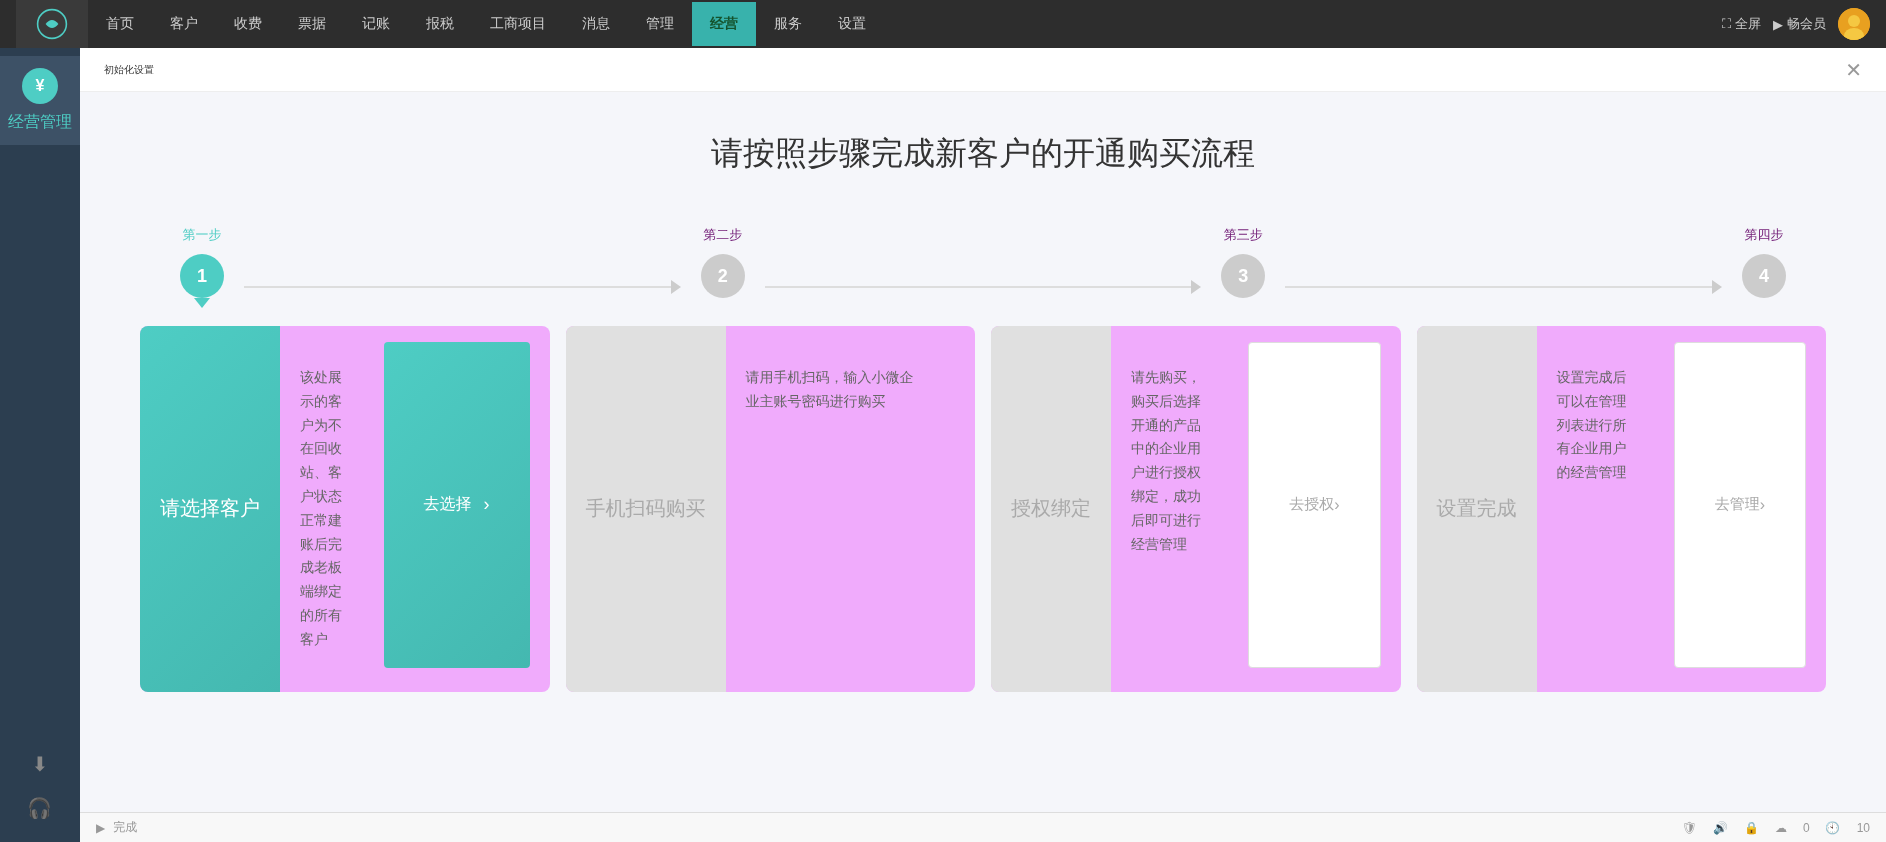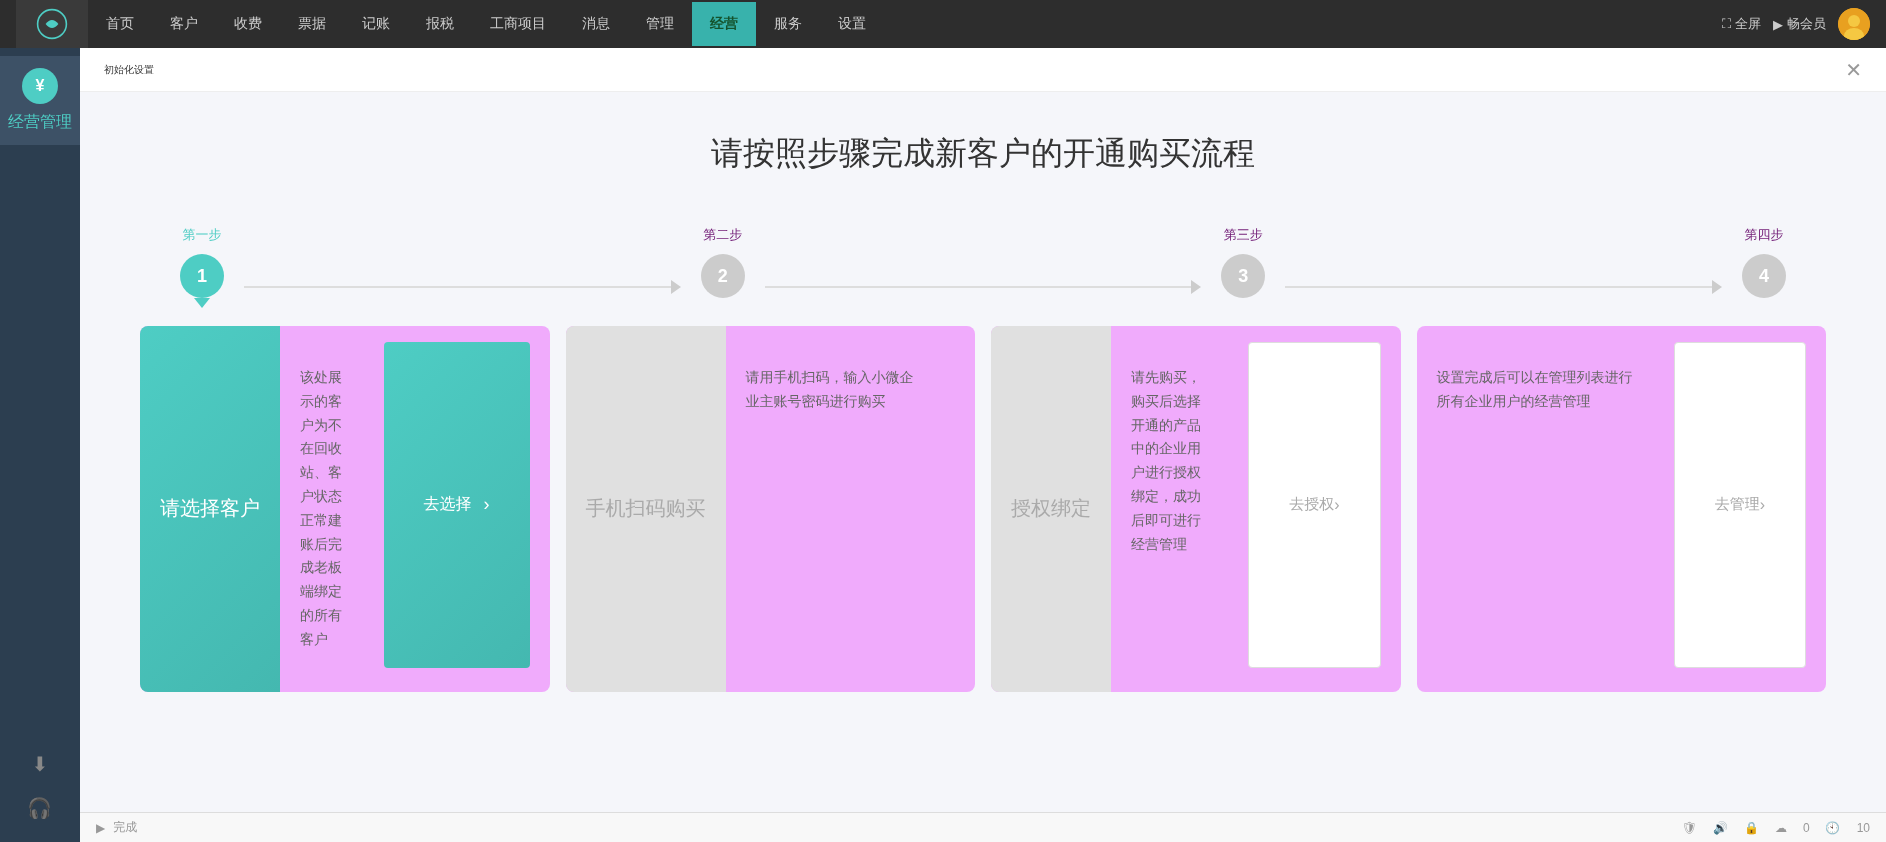--- a/index.html
+++ b/index.html
@@ -456,20 +456,23 @@
           </div>
           <div class="card-footer">
             <button class="btn-secondary">
               <span>去授权</span>
               <span style="font-size:16px;">›</span>
             </button>
           </div>
         </div>
 
         <div class="card">
+          <div class="card-header inactive">
+            <span>设置完成</span>
+          </div>
           <div class="card-body">
             <span>设置完成后可以在管理列表进行所有企业用户的经营管理</span>
           </div>
           <div class="card-footer">
             <button class="btn-secondary">
               <span>去管理</span>
               <span style="font-size:16px;">›</span>
             </button>
           </div>
         </div>

